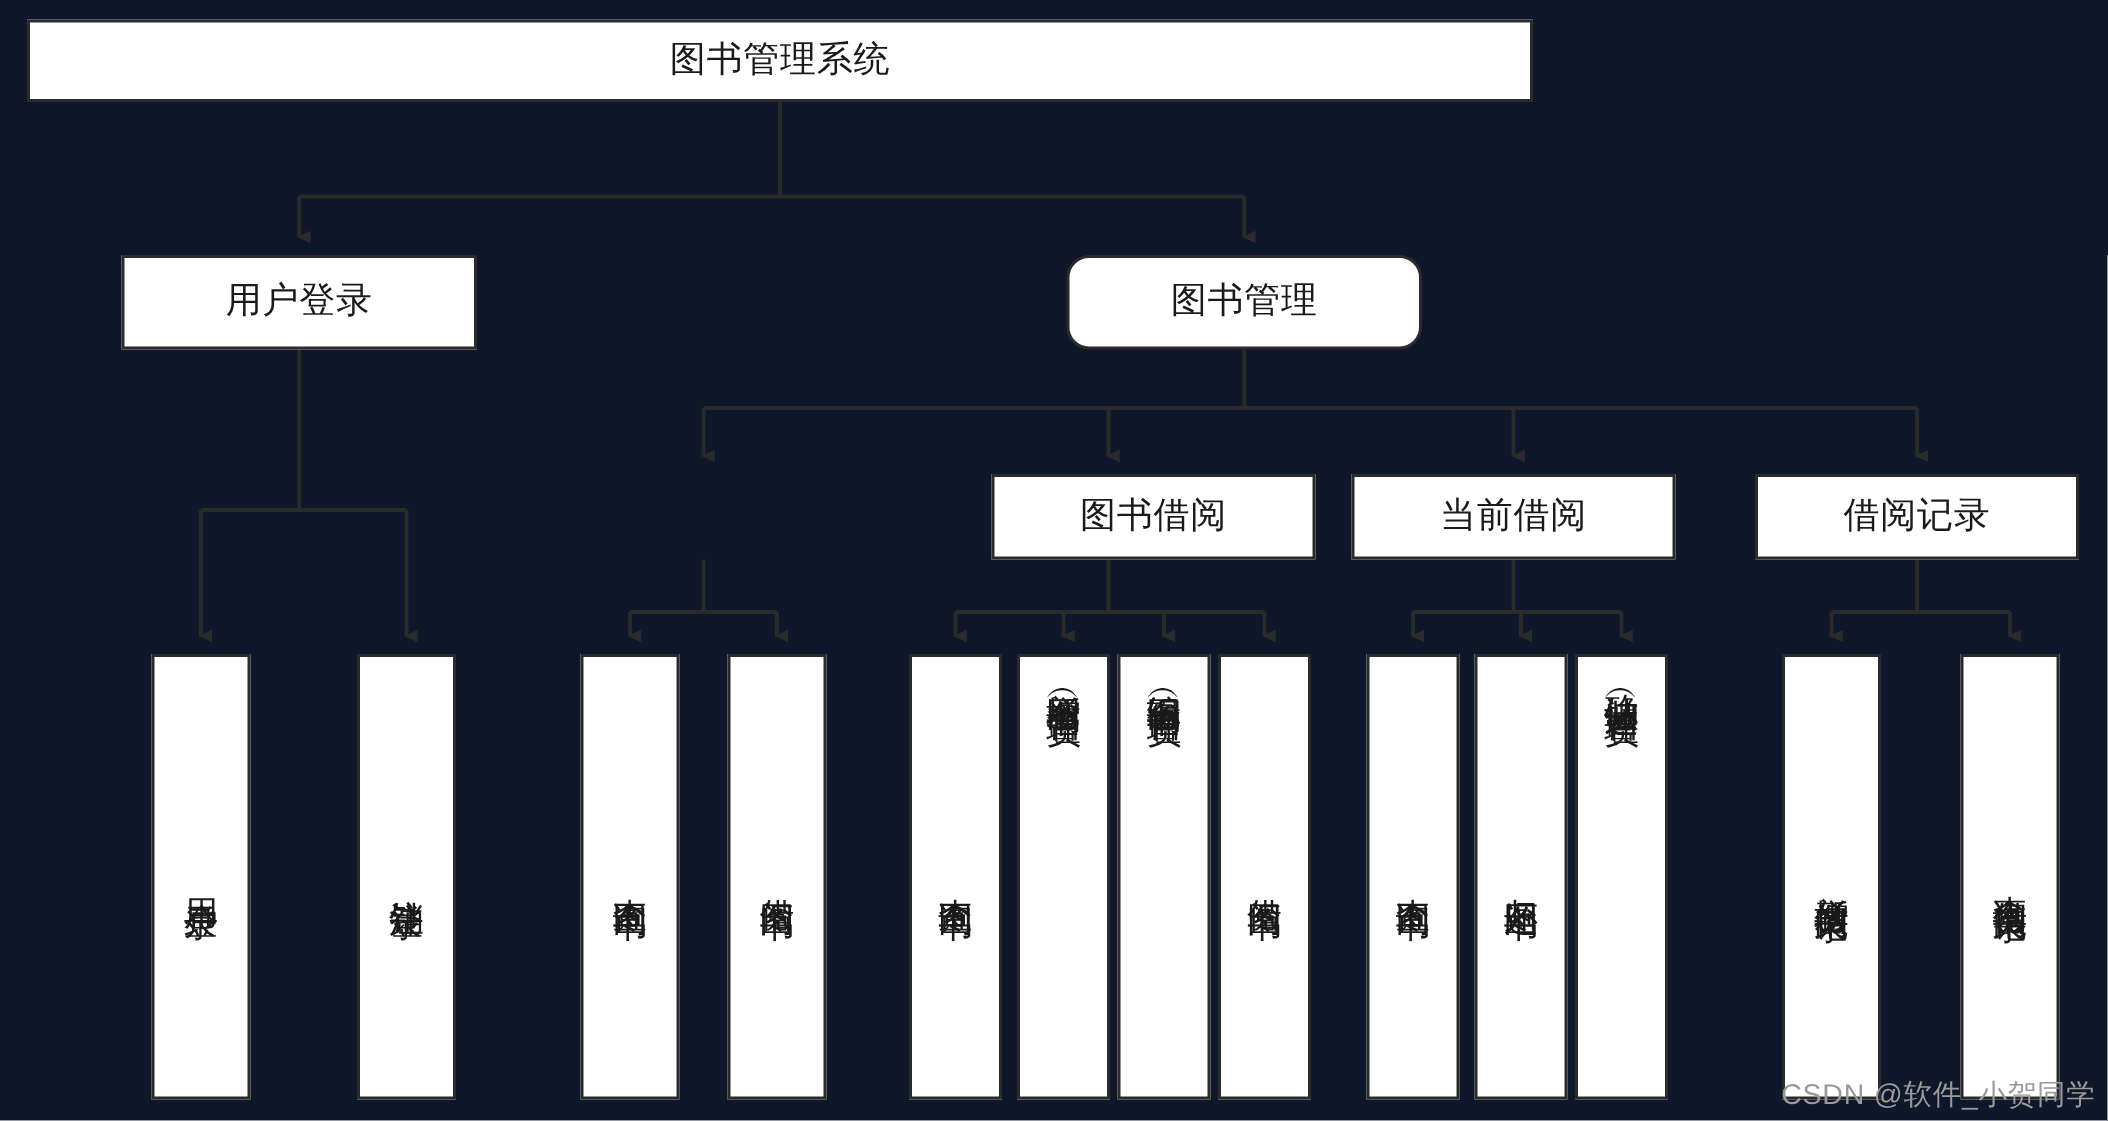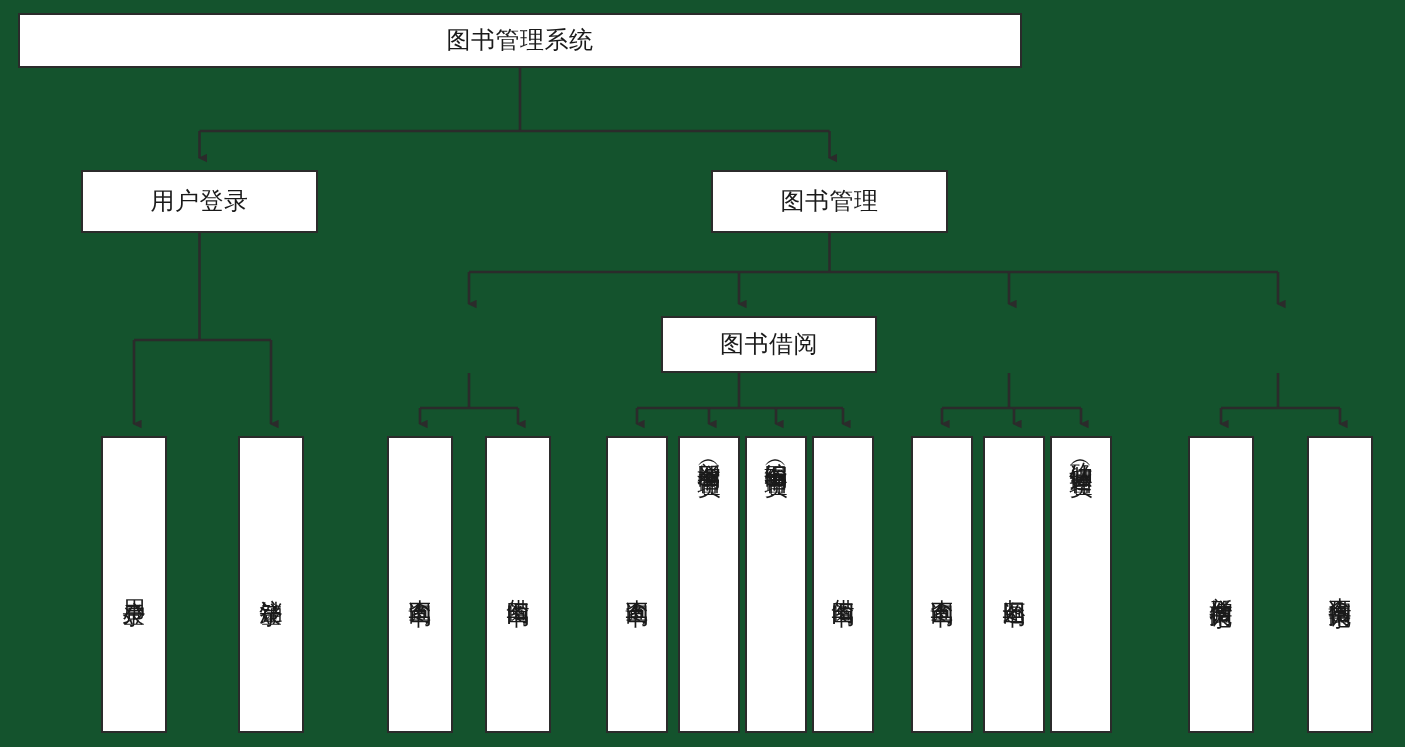--- a/index.html
+++ b/index.html
@@ -10,21 +10,21 @@
   body {
     width: 1405px;
     height: 747px;
     overflow: hidden;
     font-family: "Liberation Sans", "DejaVu Sans", sans-serif;
   }
   #diagram-root {
     position: relative;
     width: 1405px;
     height: 747px;
-    background: #14532d;
+    background: #0f172a;
   }
   svg#flow-svg {
     position: absolute;
     top: 0; left: 0;
     width: 1405px;
     height: 747px;
     display: block;
   }
   .node-box {
     position: absolute;
@@ -139,27 +139,33 @@
     </g>
   </svg>
 
   <div class="node-box" id="node-root" style="left:18px; top:13px; width:1004px; height:55px;">
     <span class="node-label-h">图书管理系统</span>
   </div>
 
   <div class="node-box" style="left:81px; top:170px; width:237px; height:63px;">
     <span class="node-label-h">用户登录</span>
   </div>
-  <div class="node-box" style="left:711px; top:170px; width:237px; height:63px;">
+  <div class="node-box" style="left:711px; top:170px; width:237px; height:63px;border-radius:15px;">
     <span class="node-label-h">图书管理</span>
   </div>
 
   <div class="node-box" style="left:661px; top:316px; width:216px; height:57px;">
     <span class="node-label-h">图书借阅</span>
   </div>
+  <div class="node-box" style="left:901px; top:316px; width:216px; height:57px;">
+    <span class="node-label-h">当前借阅</span>
+  </div>
+  <div class="node-box" style="left:1170px; top:316px; width:216px; height:57px;">
+    <span class="node-label-h">借阅记录</span>
+  </div>
 
   <div class="node-box leaf-box center-v" style="left:101px; top:436px; width:66px; height:297px;">
     <span class="node-label-v">用户登录</span>
   </div>
   <div class="node-box leaf-box center-v" style="left:238px; top:436px; width:66px; height:297px;">
     <span class="node-label-v">注销登录</span>
   </div>
 
   <div class="node-box leaf-box center-v" style="left:387px; top:436px; width:66px; height:297px;">
     <span class="node-label-v">查询图书</span>
@@ -191,14 +197,15 @@
     <span class="node-label-v">确认归还（管理员）</span>
   </div>
 
   <div class="node-box leaf-box center-v" style="left:1188px; top:436px; width:66px; height:297px;">
     <span class="node-label-v">新增借阅记录</span>
   </div>
   <div class="node-box leaf-box center-v" style="left:1307px; top:436px; width:66px; height:297px;">
     <span class="node-label-v">查询借阅记录</span>
   </div>
 
+  <div class="watermark">CSDN @软件_小贺同学</div>
 
 </div>
 
 </body></html>

